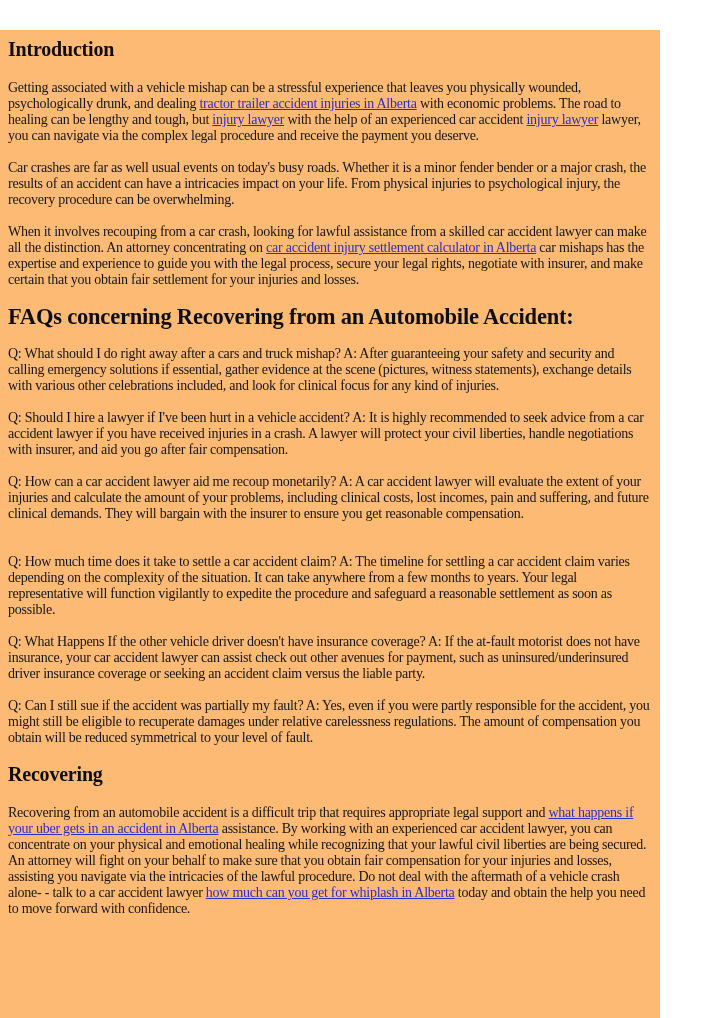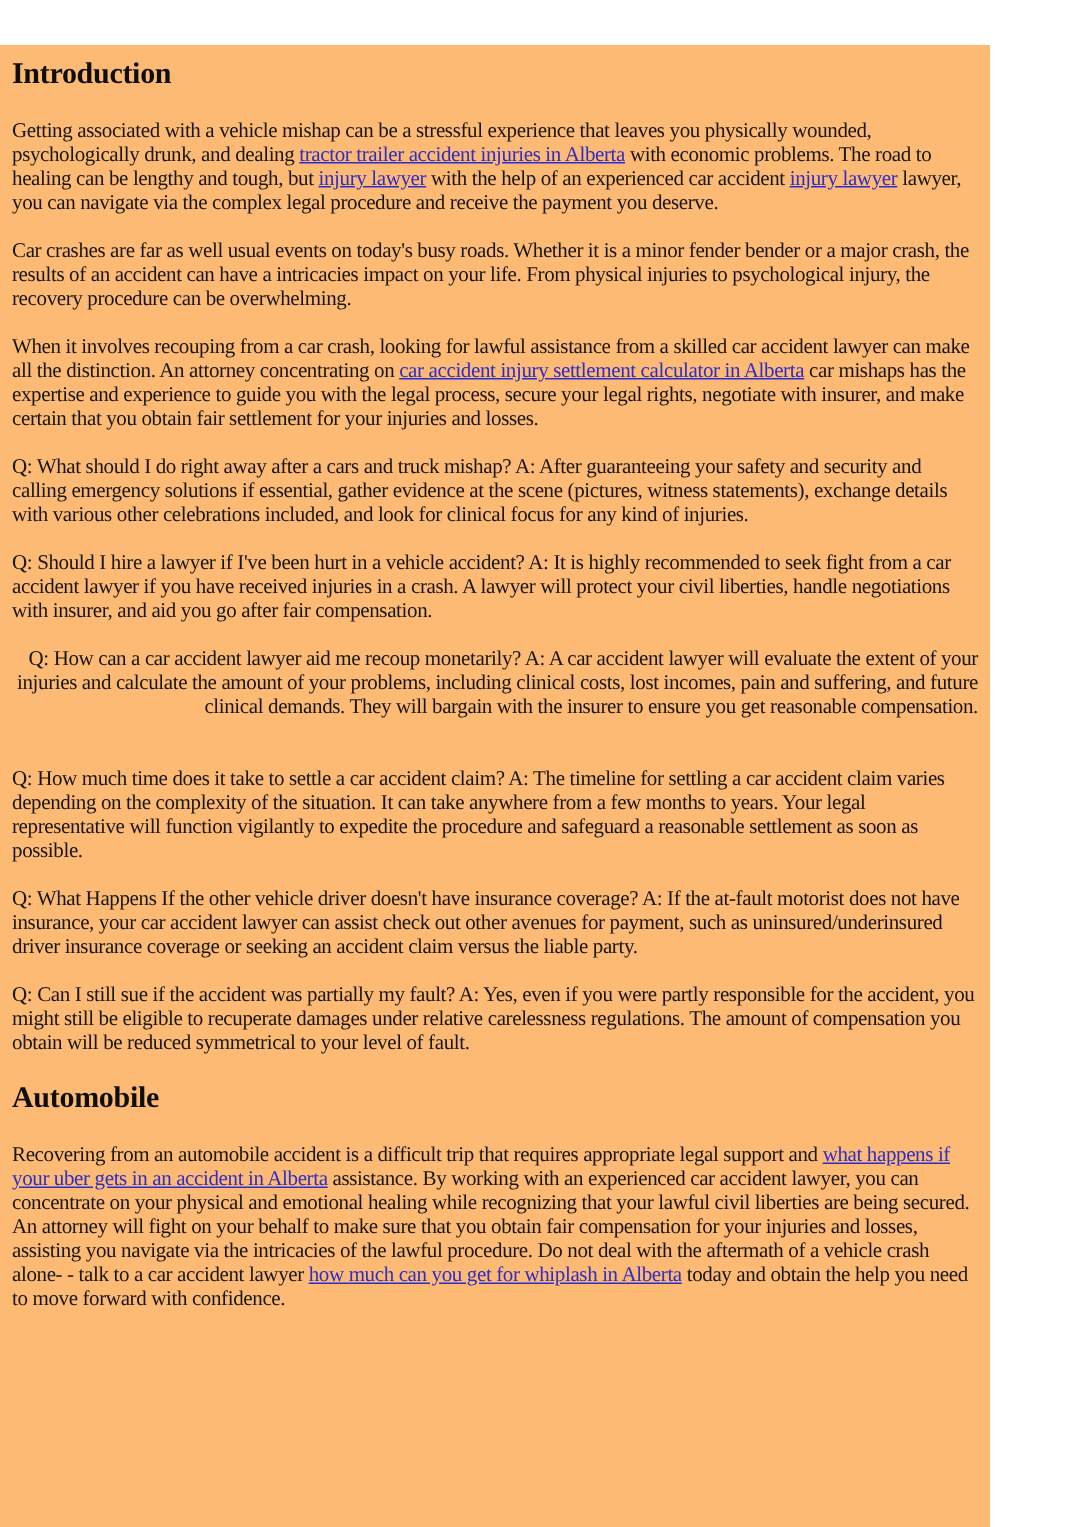--- a/index.html
+++ b/index.html
@@ -11,21 +11,21 @@
     padding: 8px 8px 0 8px;
     background: #fdba74;
     font-family: "Liberation Serif", "DejaVu Serif", serif;
     color: #161616;
     font-size: 14px;
     line-height: 16px;
     letter-spacing: -0.25px;
     margin-top: 30px;
   }
   p.body-p { margin: 0 0 16px 0; }
-  p.gap-after { margin-bottom: 32px; text-align: right; }
+  p.gap-after { margin-bottom: 32px; }
   h1.h-lg {
     font-size: 22.5px; line-height: 26px; font-weight: bold;
     margin: 2px 0 16px 0; letter-spacing: -0.2px; color: #0e0e0e;
   }
   h2.h-md {
     font-size: 20px; line-height: 23px; font-weight: bold;
     margin: 0 0 19px 0; letter-spacing: -0.2px; color: #0e0e0e;
   }
   h2.h-conclusion { margin-top: 17px; }
   h3.h-sm {
@@ -38,23 +38,24 @@
 <body>
 
 <main class="page">
 
   <h2 class="h-md">Introduction</h2>
   <p class="body-p"><span>Getting associated with a vehicle mishap can be a stressful experience that leaves you physically wounded, psychologically drunk, and dealing </span><a class="link" href="#">tractor trailer accident injuries in Alberta</a><span> with economic problems. The road to healing can be lengthy and tough, but </span><a class="link" href="#">injury lawyer</a><span> with the help of an experienced car accident </span><a class="link" href="#">injury lawyer</a><span> lawyer, you can navigate via the complex legal procedure and receive the payment you deserve.</span></p>
 
   <p class="body-p"><span>Car crashes are far as well usual events on today's busy roads. Whether it is a minor fender bender or a major crash, the results of an accident can have a intricacies impact on your life. From physical injuries to psychological injury, the recovery procedure can be overwhelming.</span></p>
   <p class="body-p"><span>When it involves recouping from a car crash, looking for lawful assistance from a skilled car accident lawyer can make all the distinction. An attorney concentrating on </span><a class="link" href="#">car accident injury settlement calculator in Alberta</a><span> car mishaps has the expertise and experience to guide you with the legal process, secure your legal rights, negotiate with insurer, and make certain that you obtain fair settlement for your injuries and losses.</span></p>
 
+  <h1 class="h-lg">FAQs concerning Recovering from an Automobile Accident:</h1>
   <p class="body-p"><span>Q: What should I do right away after a cars and truck mishap? A: After guaranteeing your safety and security and calling emergency solutions if essential, gather evidence at the scene (pictures, witness statements), exchange details with various other celebrations included, and look for clinical focus for any kind of injuries.</span></p>
-  <p class="body-p"><span>Q: Should I hire a lawyer if I've been hurt in a vehicle accident? A: It is highly recommended to seek fight from a car accident lawyer if you have received injuries in a crash. A lawyer will protect your civil liberties, handle negotiations with insurer, and aid you go after fair compensation.</span></p>
+  <p class="body-p"><span>Q: Should I hire a lawyer if I've been hurt in a vehicle accident? A: It is highly recommended to seek advice from a car accident lawyer if you have received injuries in a crash. A lawyer will protect your civil liberties, handle negotiations with insurer, and aid you go after fair compensation.</span></p>
   <p class="body-p gap-after"><span>Q: How can a car accident lawyer aid me recoup monetarily? A: A car accident lawyer will evaluate the extent of your injuries and calculate the amount of your problems, including clinical costs, lost incomes, pain and suffering, and future clinical demands. They will bargain with the insurer to ensure you get reasonable compensation.</span></p>
   <p class="body-p"><span>Q: How much time does it take to settle a car accident claim? A: The timeline for settling a car accident claim varies depending on the complexity of the situation. It can take anywhere from a few months to years. Your legal representative will function vigilantly to expedite the procedure and safeguard a reasonable settlement as soon as possible.</span></p>
   <p class="body-p"><span>Q: What Happens If the other vehicle driver doesn't have insurance coverage? A: If the at-fault motorist does not have insurance, your car accident lawyer can assist check out other avenues for payment, such as uninsured/underinsured driver insurance coverage or seeking an accident claim versus the liable party.</span></p>
   <p class="body-p"><span>Q: Can I still sue if the accident was partially my fault? A: Yes, even if you were partly responsible for the accident, you might still be eligible to recuperate damages under relative carelessness regulations. The amount of compensation you obtain will be reduced symmetrical to your level of fault.</span></p>
 
-  <h2 class="h-md h-conclusion">Automobile</h2>
+  <h2 class="h-md h-conclusion">Recovering</h2>
   <p class="body-p"><span>Recovering from an automobile accident is a difficult trip that requires appropriate legal support and </span><a class="link" href="#">what happens if your uber gets in an accident in Alberta</a><span> assistance. By working with an experienced car accident lawyer, you can concentrate on your physical and emotional healing while recognizing that your lawful civil liberties are being secured. An attorney will fight on your behalf to make sure that you obtain fair compensation for your injuries and losses, assisting you navigate via the intricacies of the lawful procedure. Do not deal with the aftermath of a vehicle crash alone- - talk to a car accident lawyer </span><a class="link" href="#">how much can you get for whiplash in Alberta</a><span> today and obtain the help you need to move forward with confidence.</span></p>
 
 </main>
 
 </body></html>

